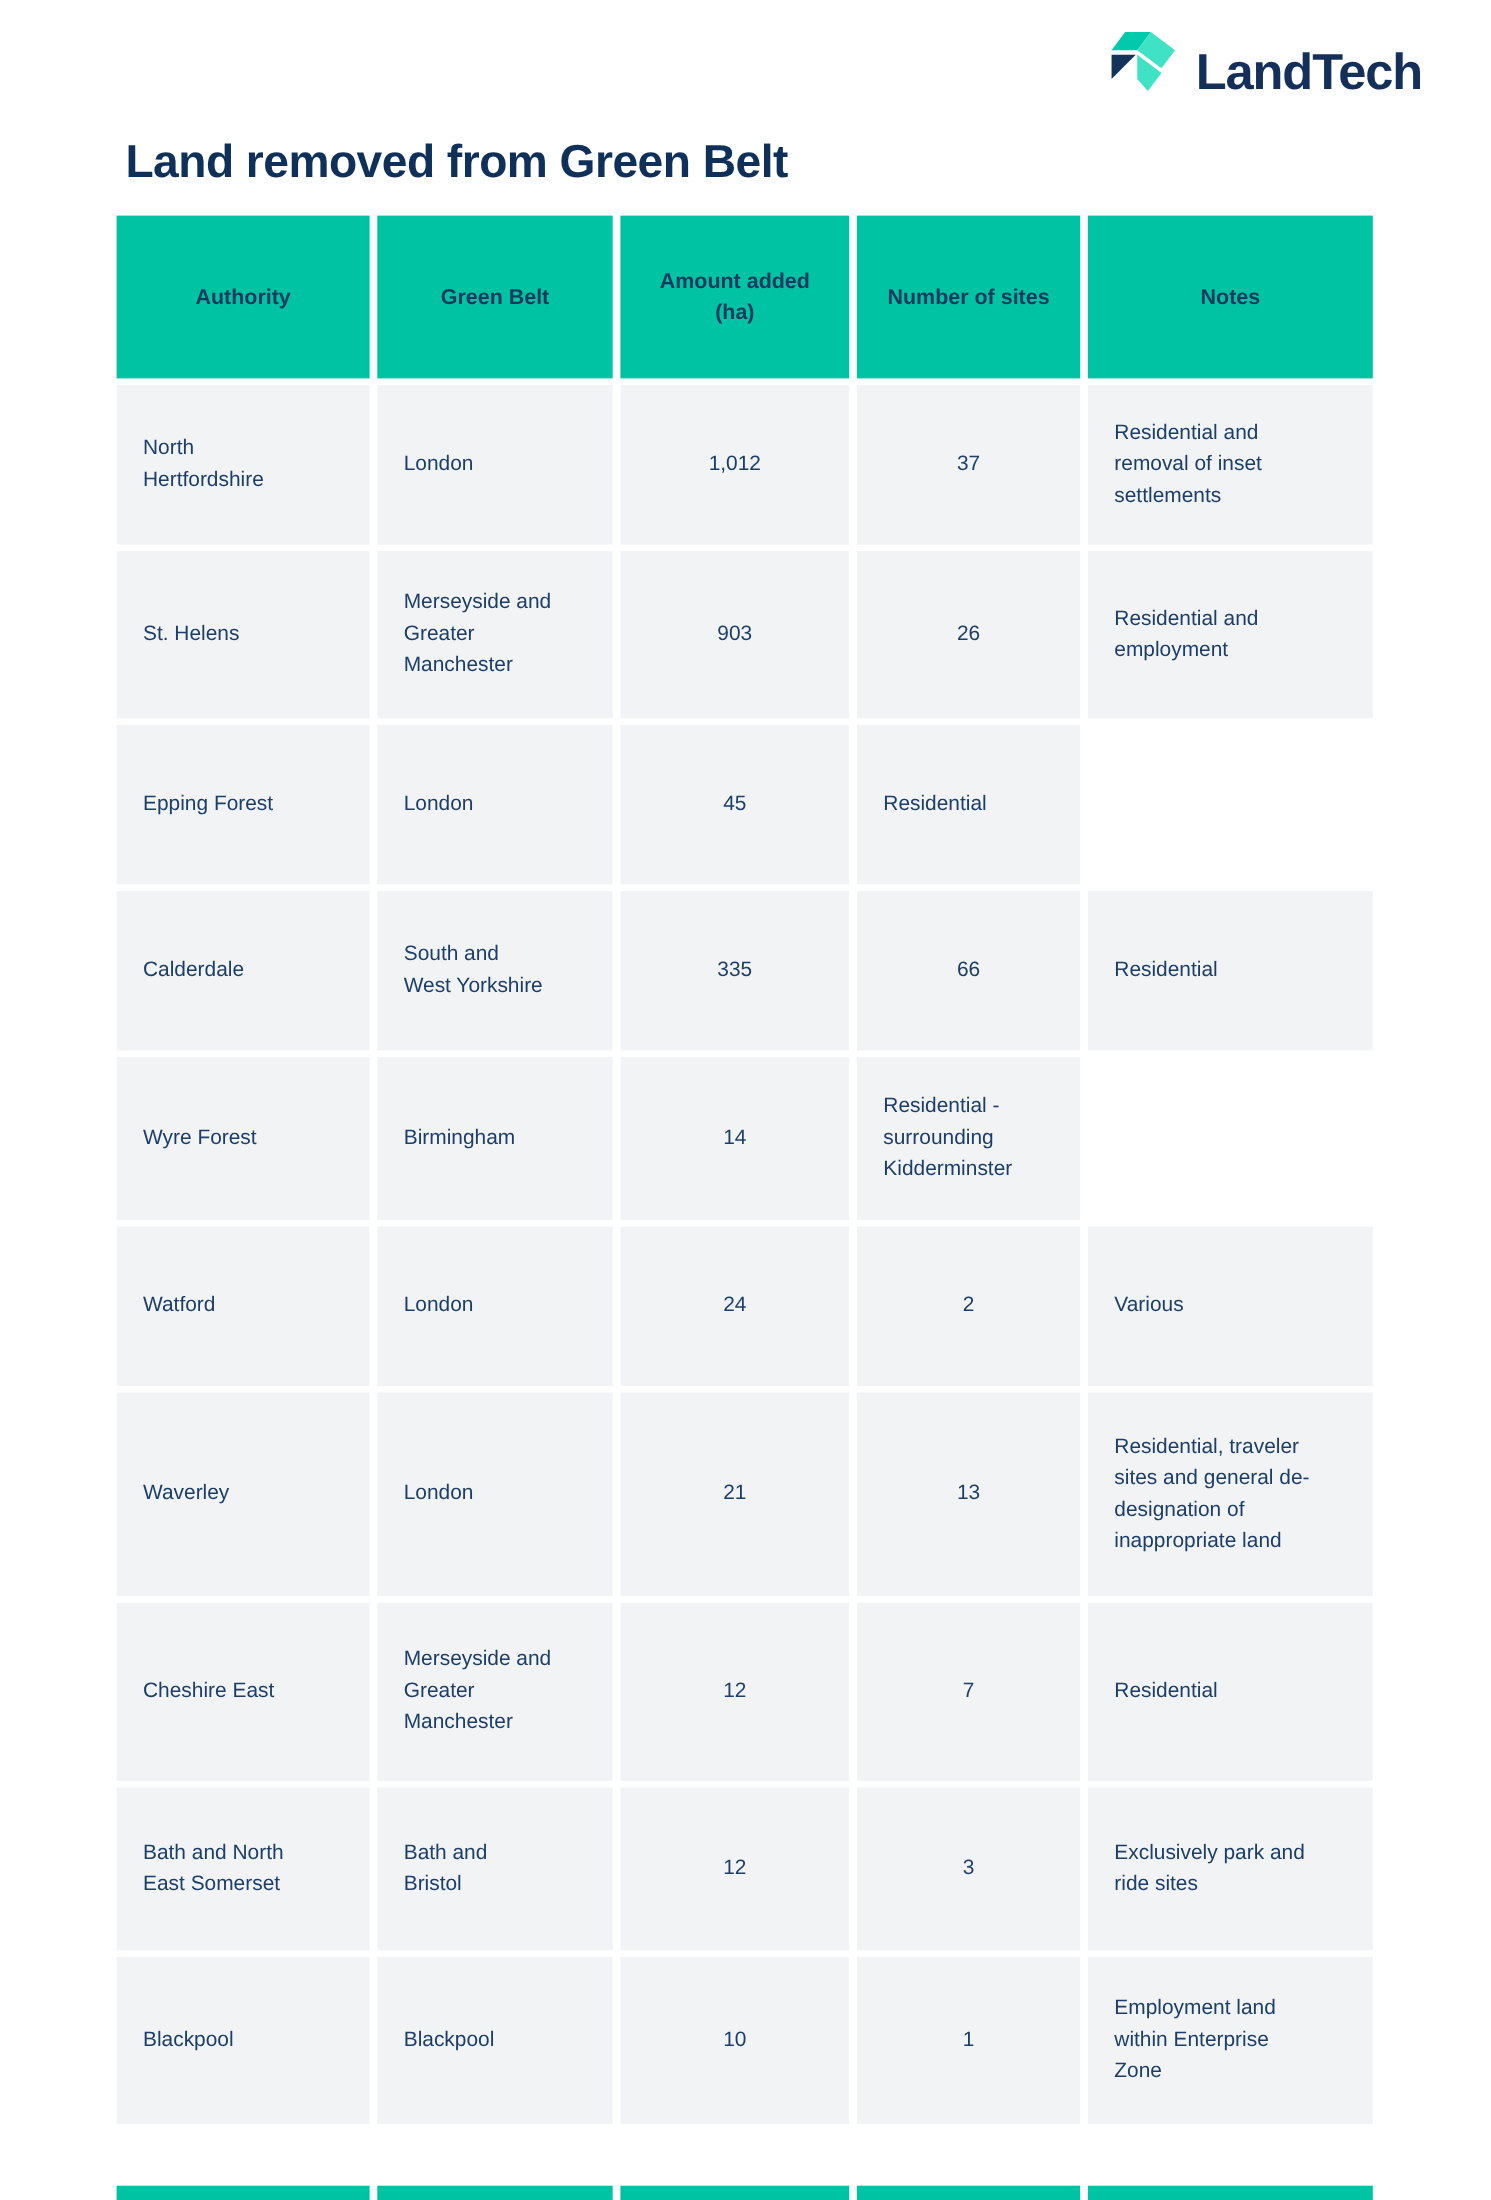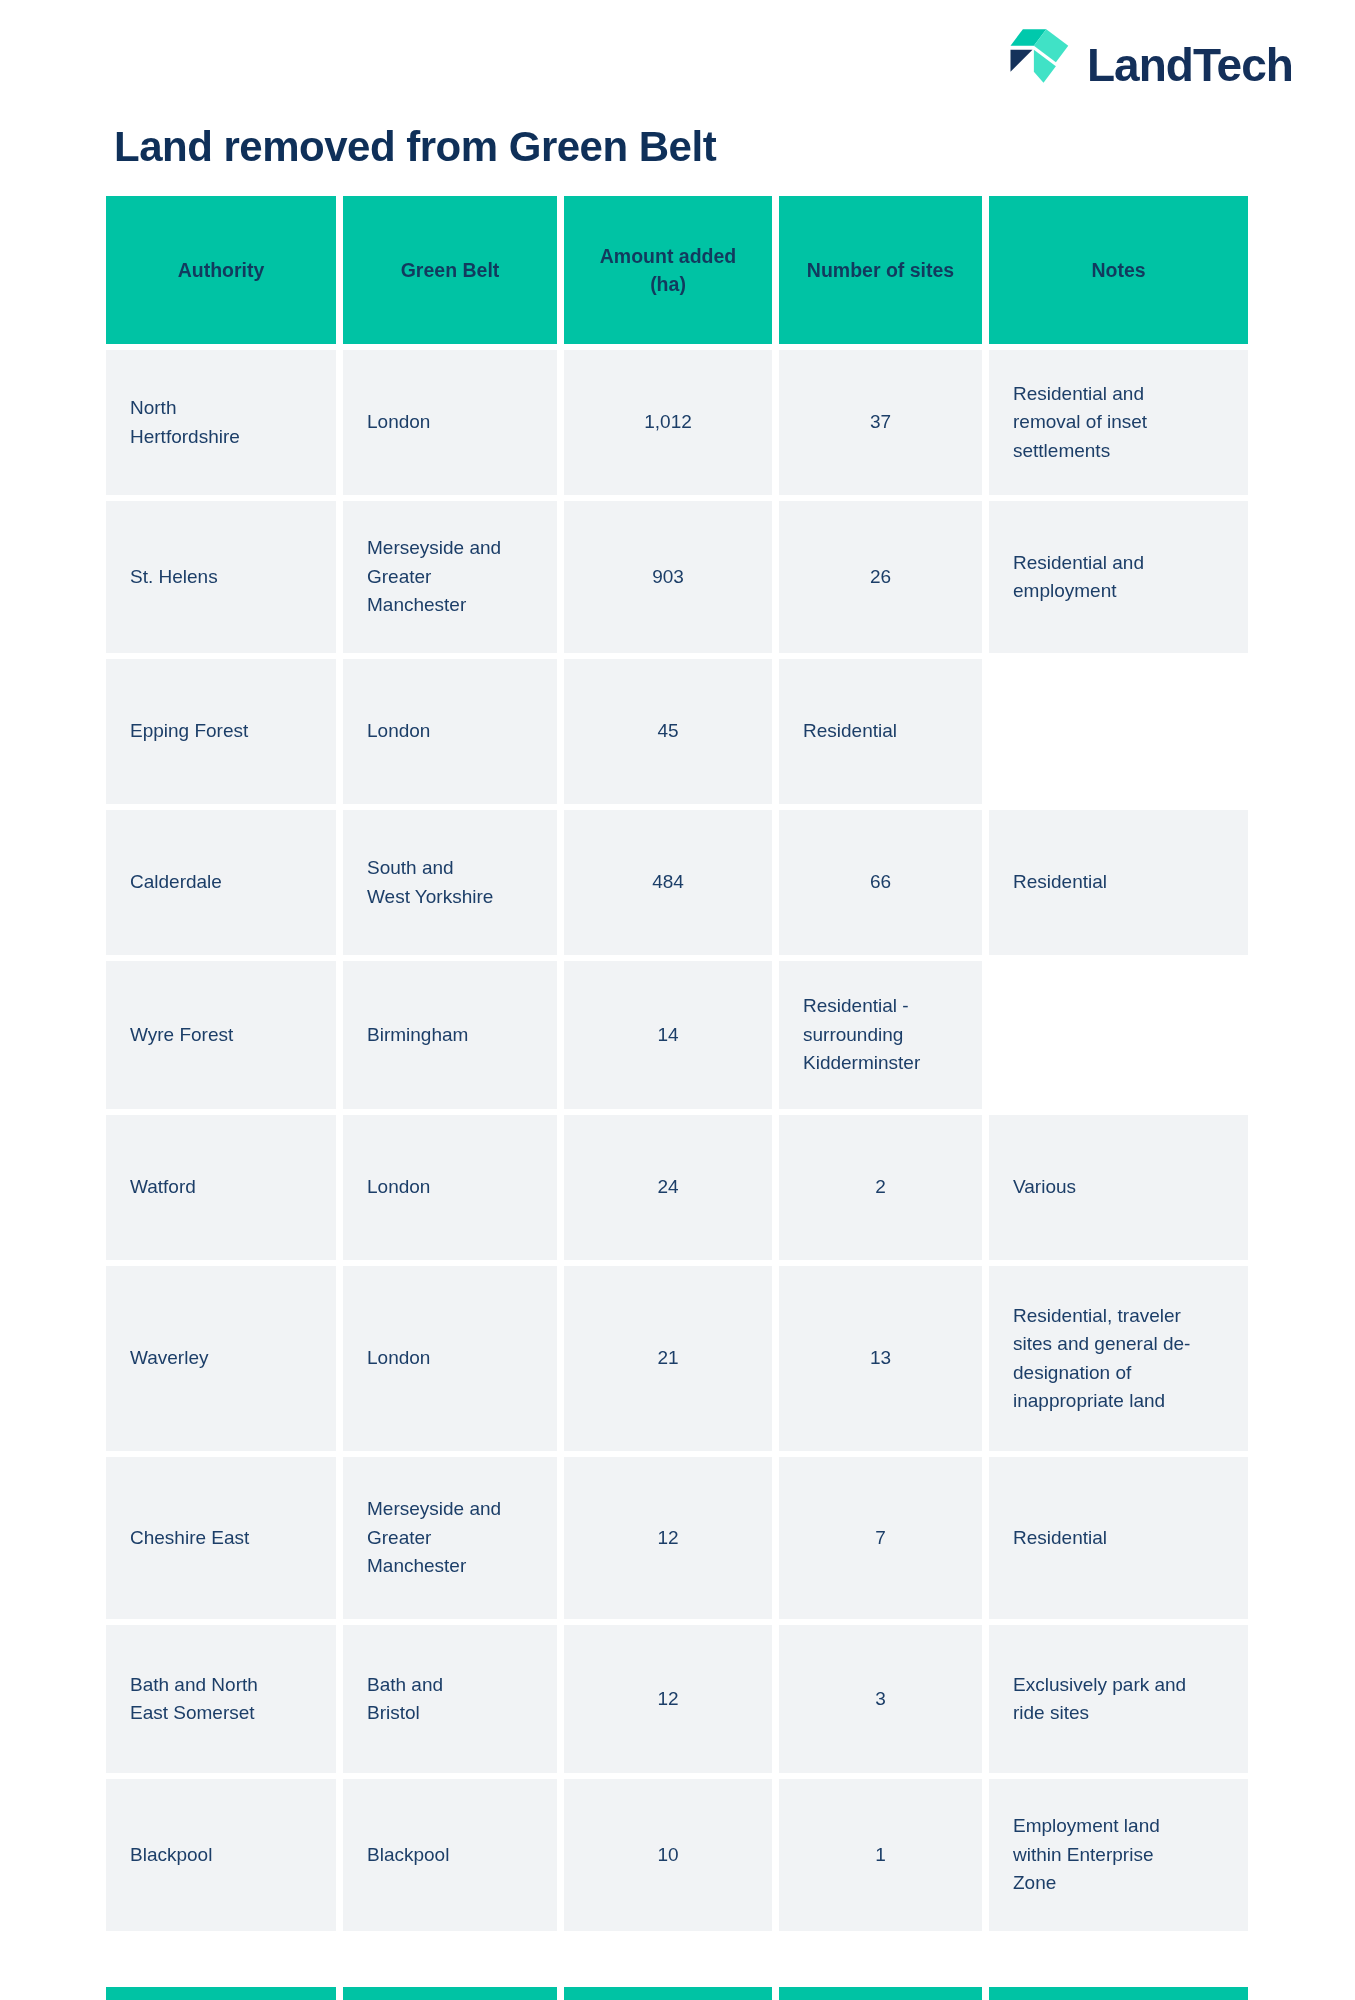--- a/index.html
+++ b/index.html
@@ -162,21 +162,21 @@
 
   <div class="row">
     <div class="cell">
         <span class="txt">Calderdale</span>
       </div>
     <div class="cell">
         <span class="txt">South and
 West Yorkshire</span>
       </div>
     <div class="cell center">
-        <span class="txt">484</span>
+        <span class="txt">335</span>
       </div>
     <div class="cell center">
         <span class="txt">66</span>
       </div>
     <div class="cell">
         <span class="txt">Residential</span>
       </div>
   </div>
 
   <div class="row">

